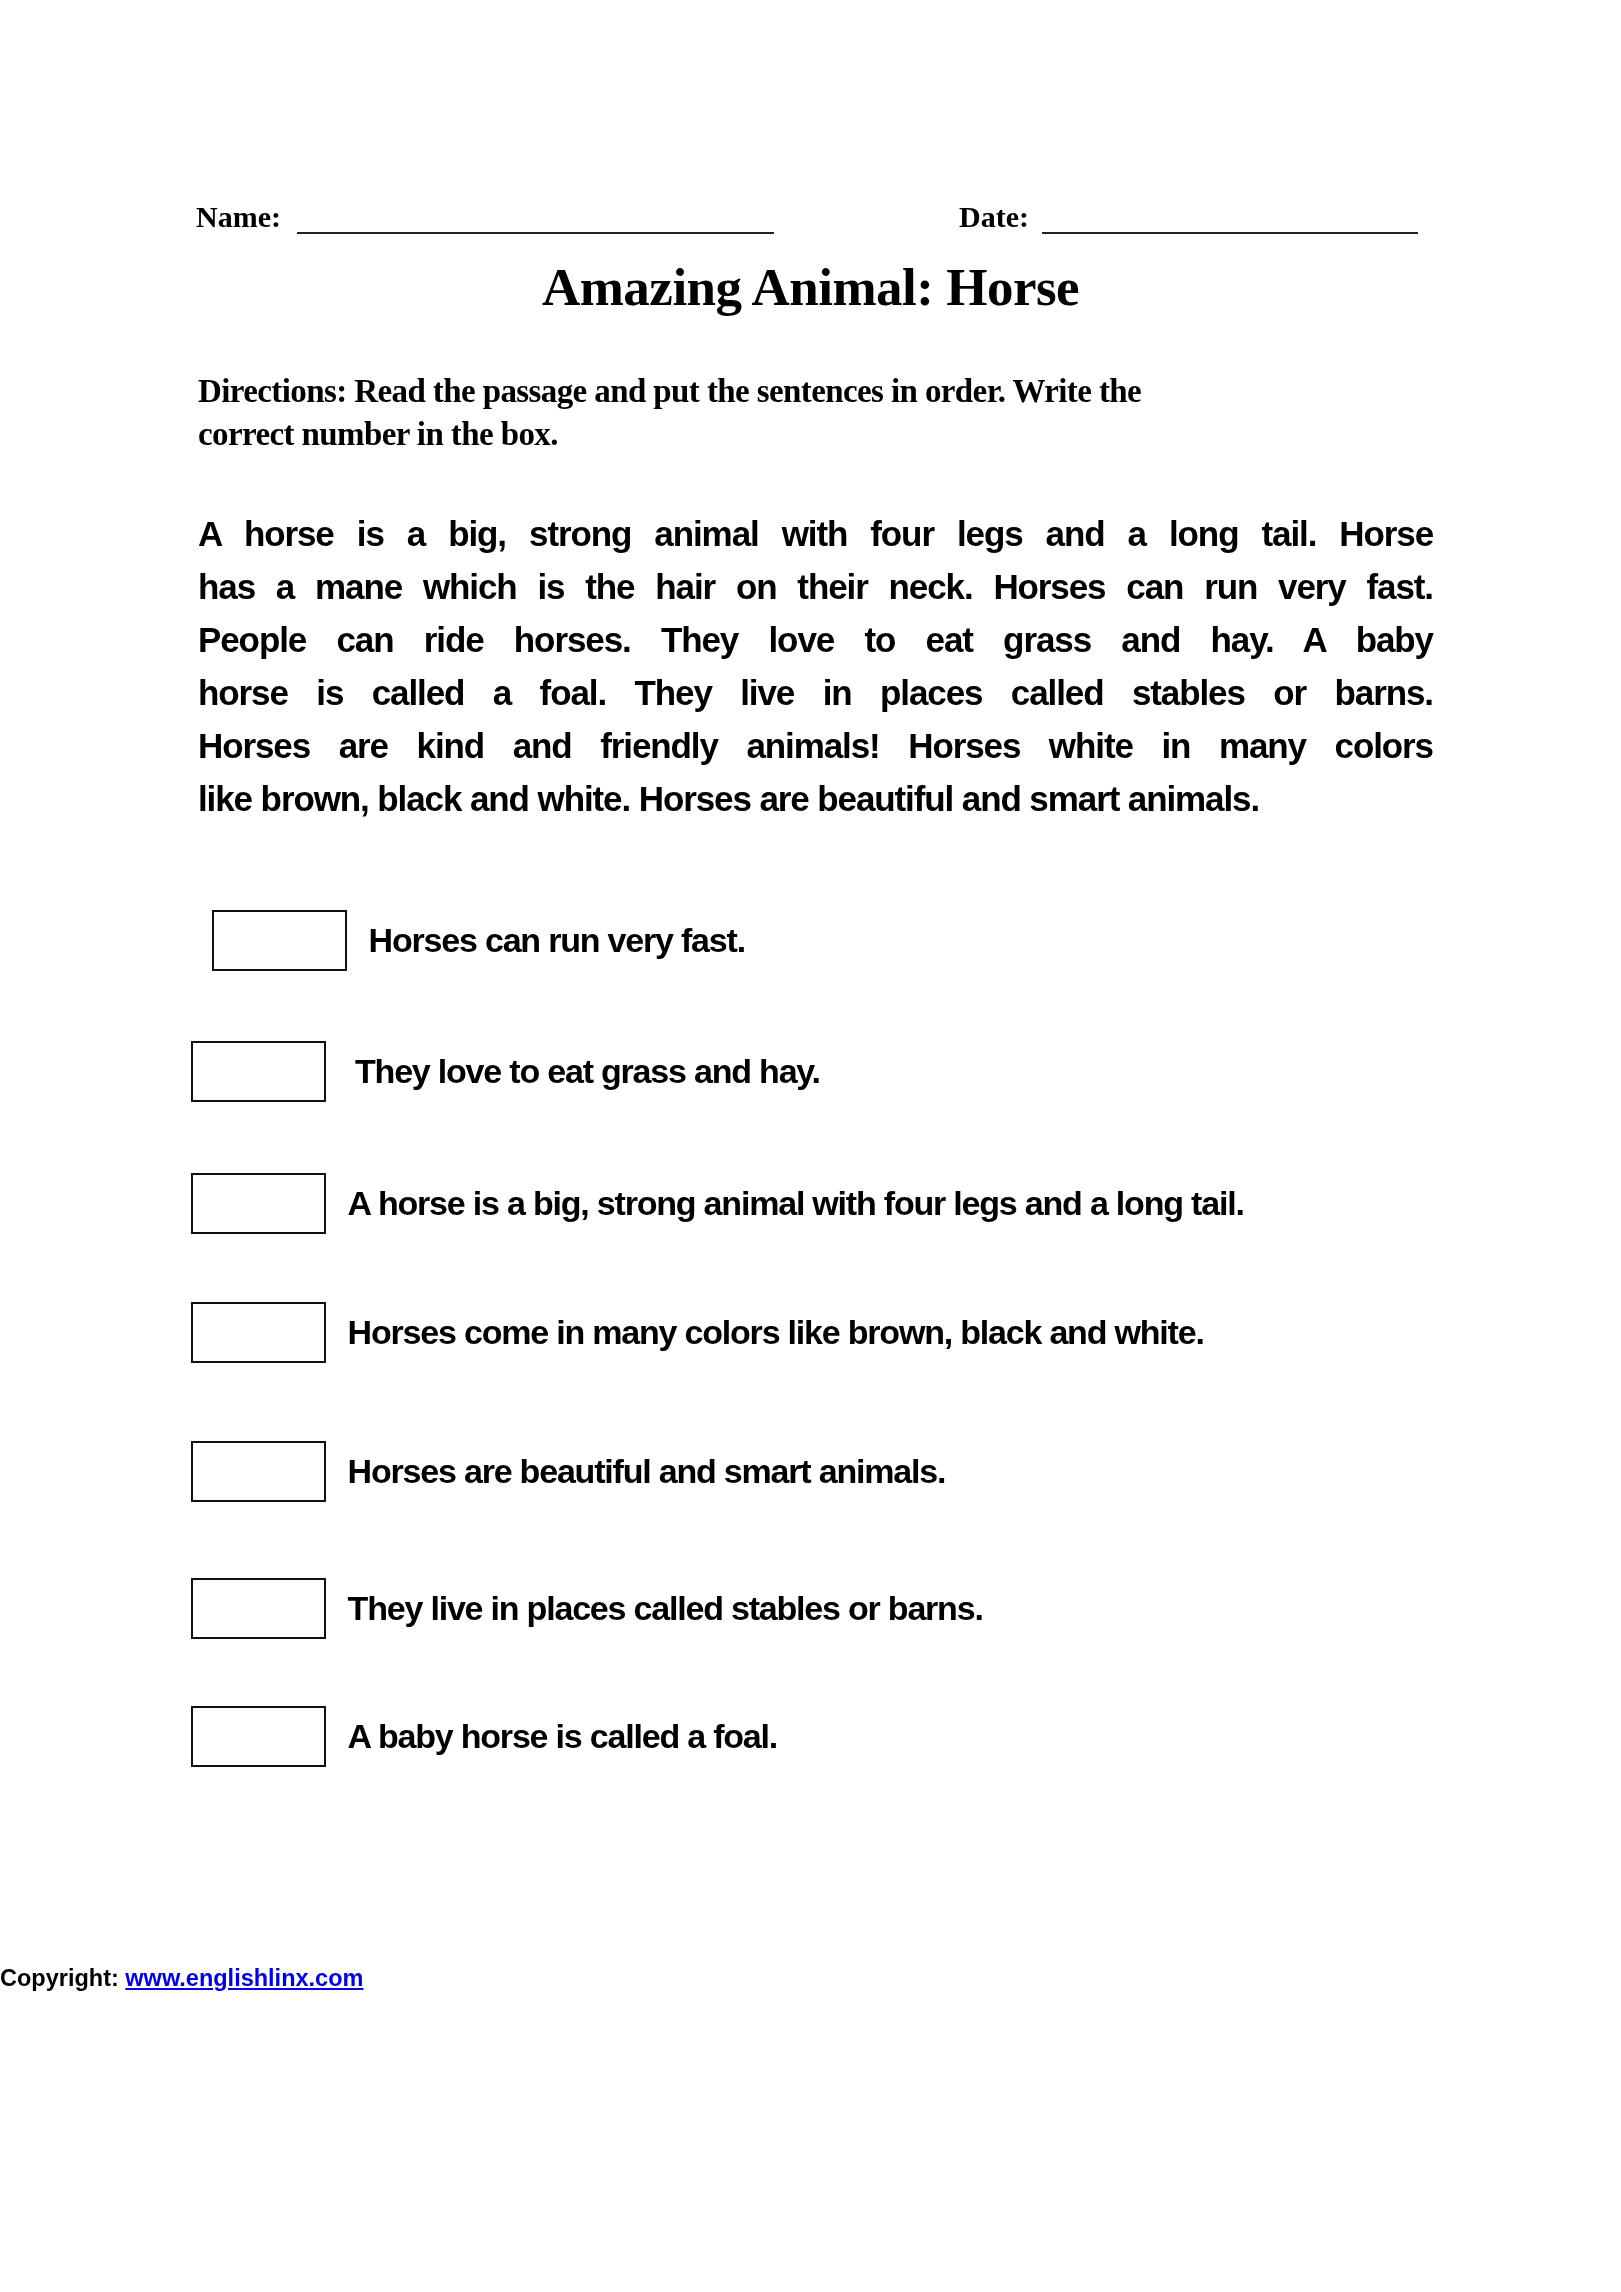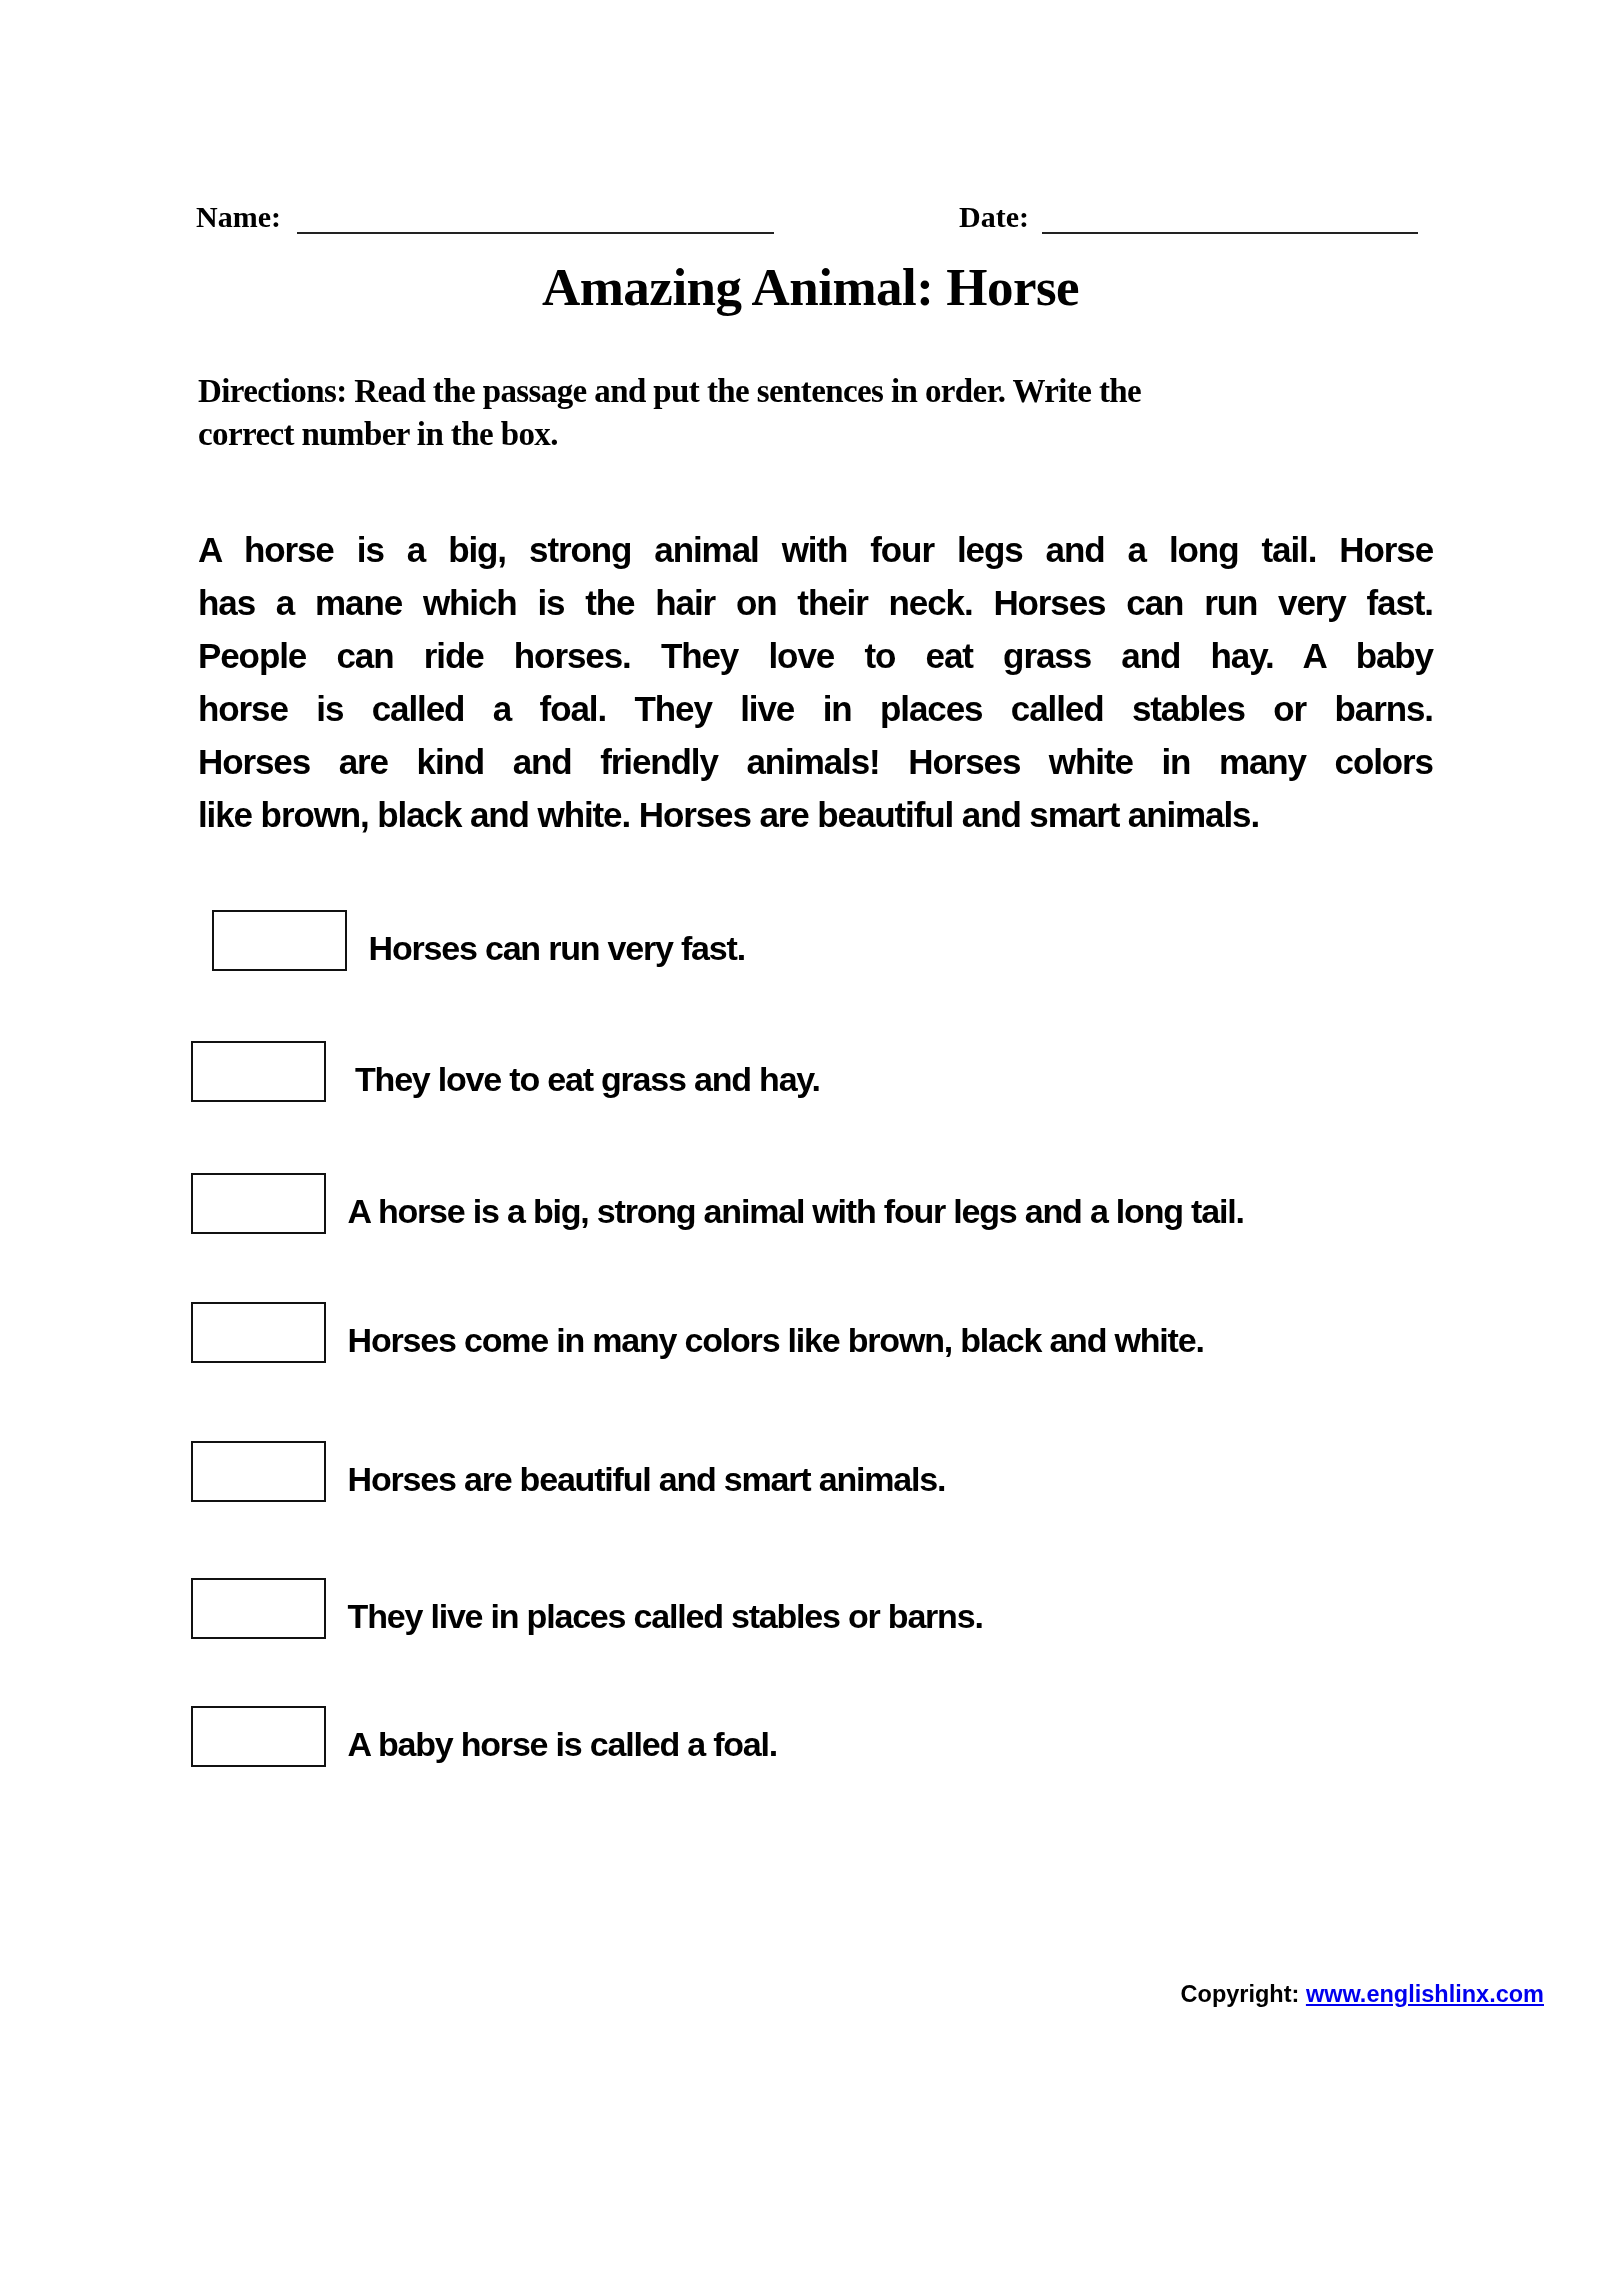--- a/index.html
+++ b/index.html
@@ -1,19 +1,19 @@
 <!DOCTYPE html>
 <html><head>
 <meta charset="utf-8">
 <style>
   html, body { margin:0; padding:0; background:#ffffff; }
   body { width:1621px; height:2293px; position:relative; overflow:hidden; color:#000; }
   .abs { position:absolute; }
   .serif { font-family: "Liberation Serif", "DejaVu Serif", serif; font-weight:bold; }
-  .sans { font-family: "Liberation Sans", "DejaVu Sans", sans-serif; font-weight:bold;margin-top:16px; }
+  .sans { font-family: "Liberation Sans", "DejaVu Sans", sans-serif; font-weight:bold; }
 
   .field-label { font-size:30px; line-height:1; }
   .field-line { position:absolute; height:0; border-bottom:2px solid #222; }
 
   #name-label { left:196px; top:202px; }
   #name-line { left:297px; top:232px; width:477px; }
   #date-label { left:959px; top:202px; }
   #date-line { left:1042px; top:232px; width:376px; }
 
   #title { left:0; width:1621px; top:261px; text-align:center; font-size:53px; line-height:1; letter-spacing:-0.5px; }
@@ -23,21 +23,21 @@
 
   #passage { left:198px; top:507px; width:1235px; font-size:35px; line-height:53px; letter-spacing:-1.1px; }
   #passage .pline { display:block; text-align:justify; text-align-last:justify; white-space:nowrap; }
   #passage .pline.last { text-align-last:left; }
 
   .item { position:absolute; left:191px; height:60px; display:flex; align-items:center; }
   .item .box { width:131px; height:57px; border:2px solid #111; box-sizing:content-box; flex:none; }
   .item .text { margin-left:21.6px; font-size:34px; letter-spacing:-1.2px; white-space:nowrap; }
   .item.indent .text { margin-left:29px; }
 
-  #footer { left:0; width:1544px; top:1965px; text-align:right; font-size:23.5px; }
+  #footer { left:0; width:1544px; top:1965px; text-align:left; font-size:23.5px; }
   #footer a { color:#0000ee; text-decoration:underline; }
 </style>
 </head>
 <body>
 
 <div>
 
   <span id="name-label" class="abs serif field-label">Name:</span>
   <div id="name-line" class="field-line"></div>
 

